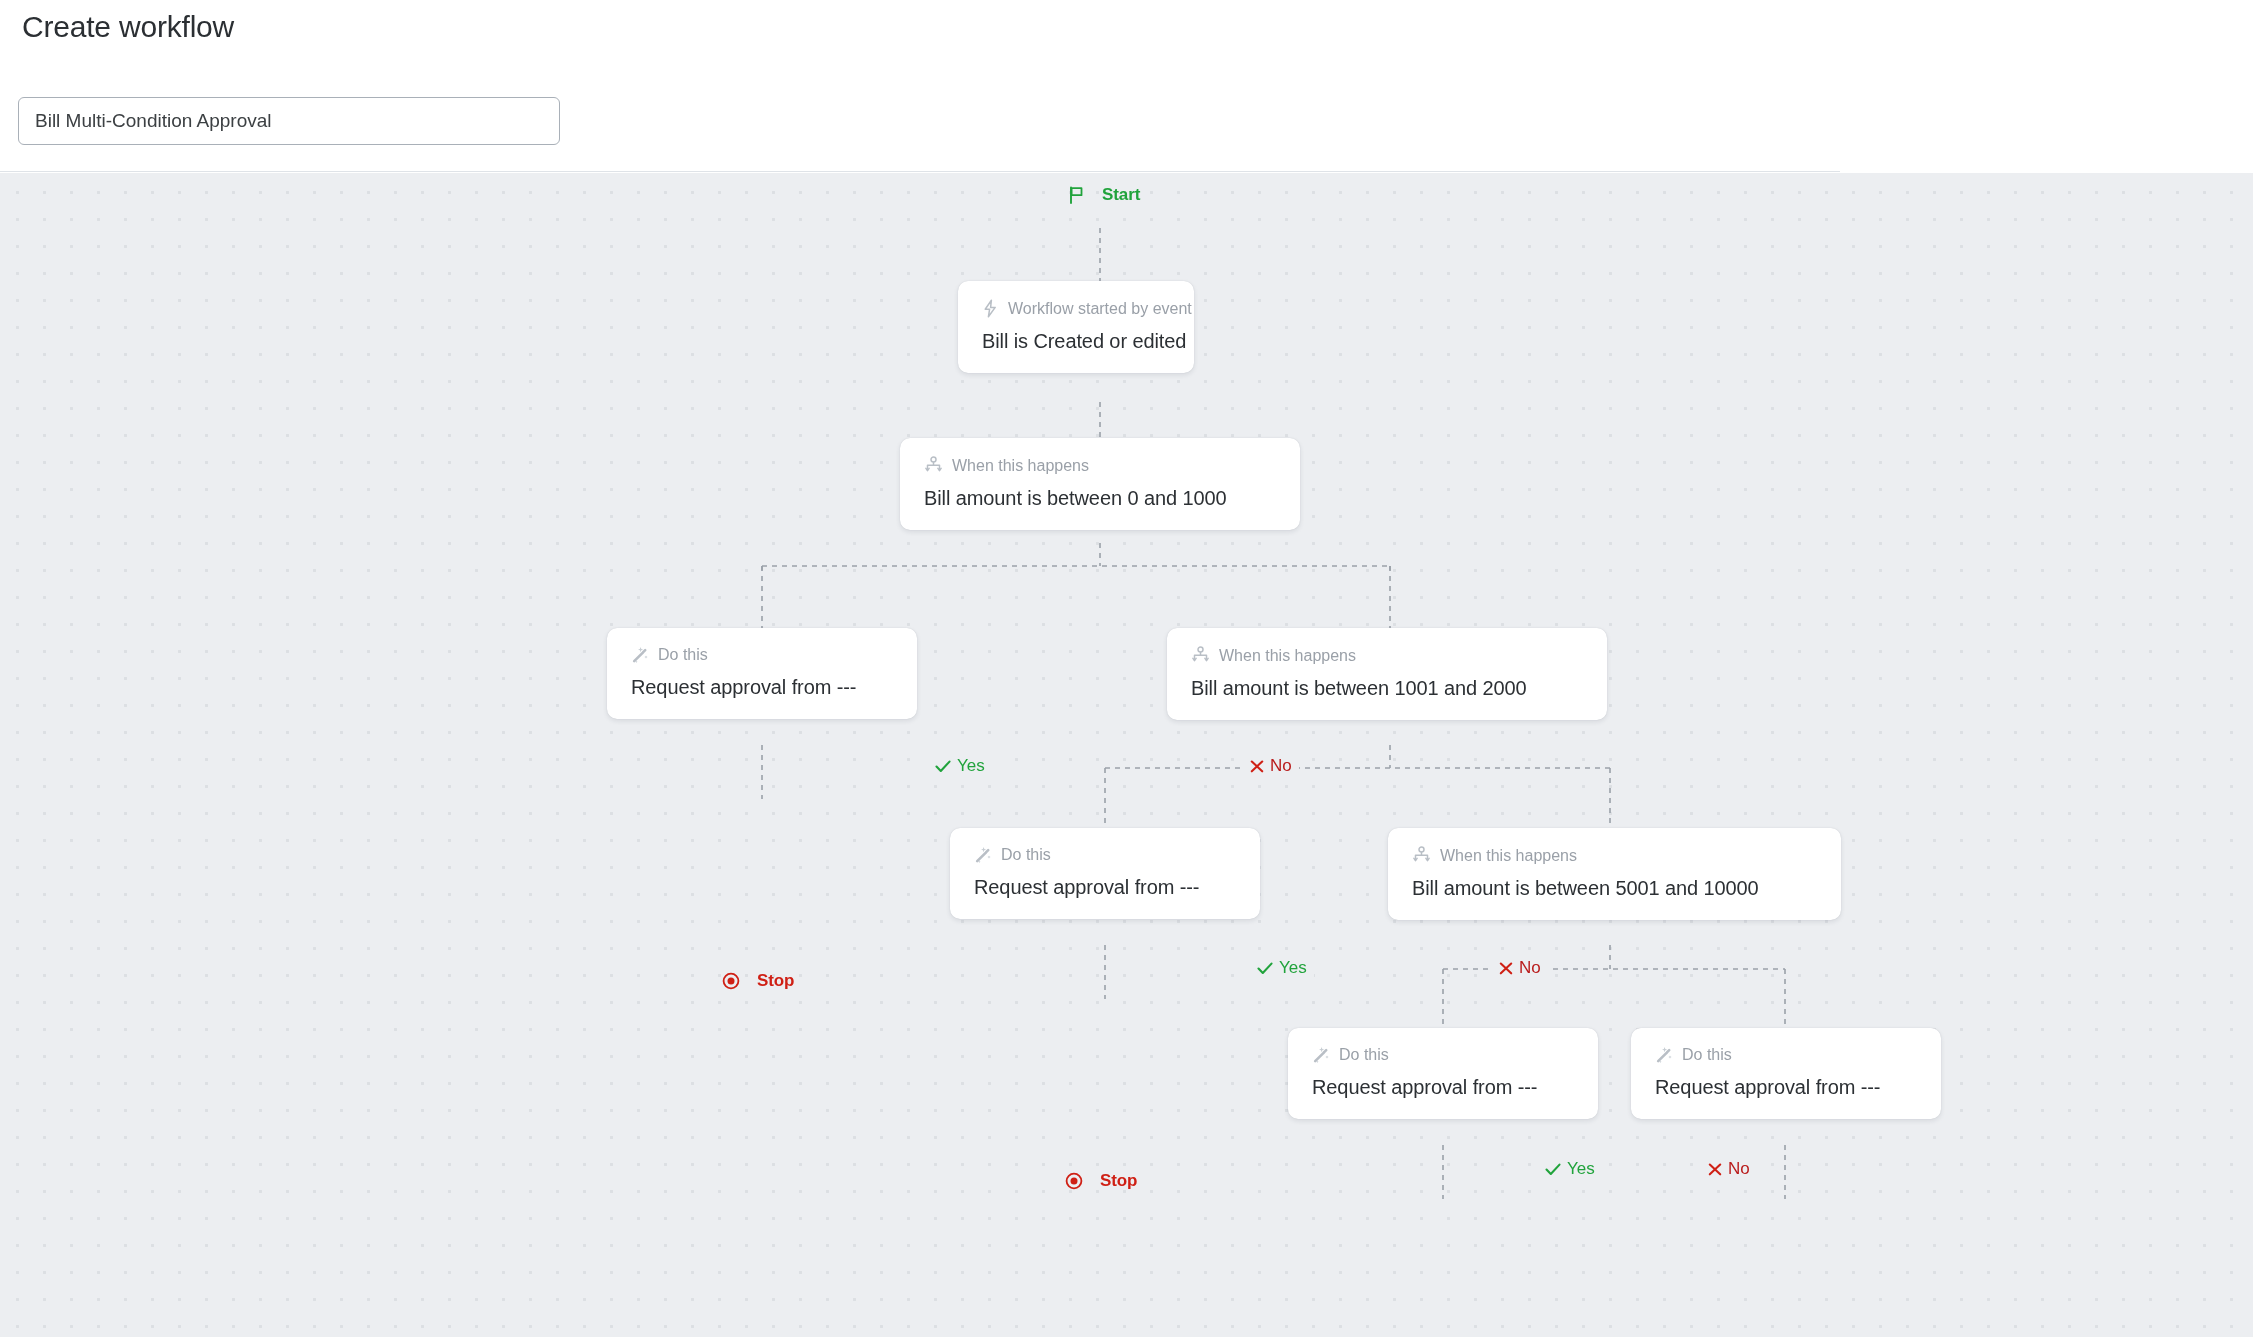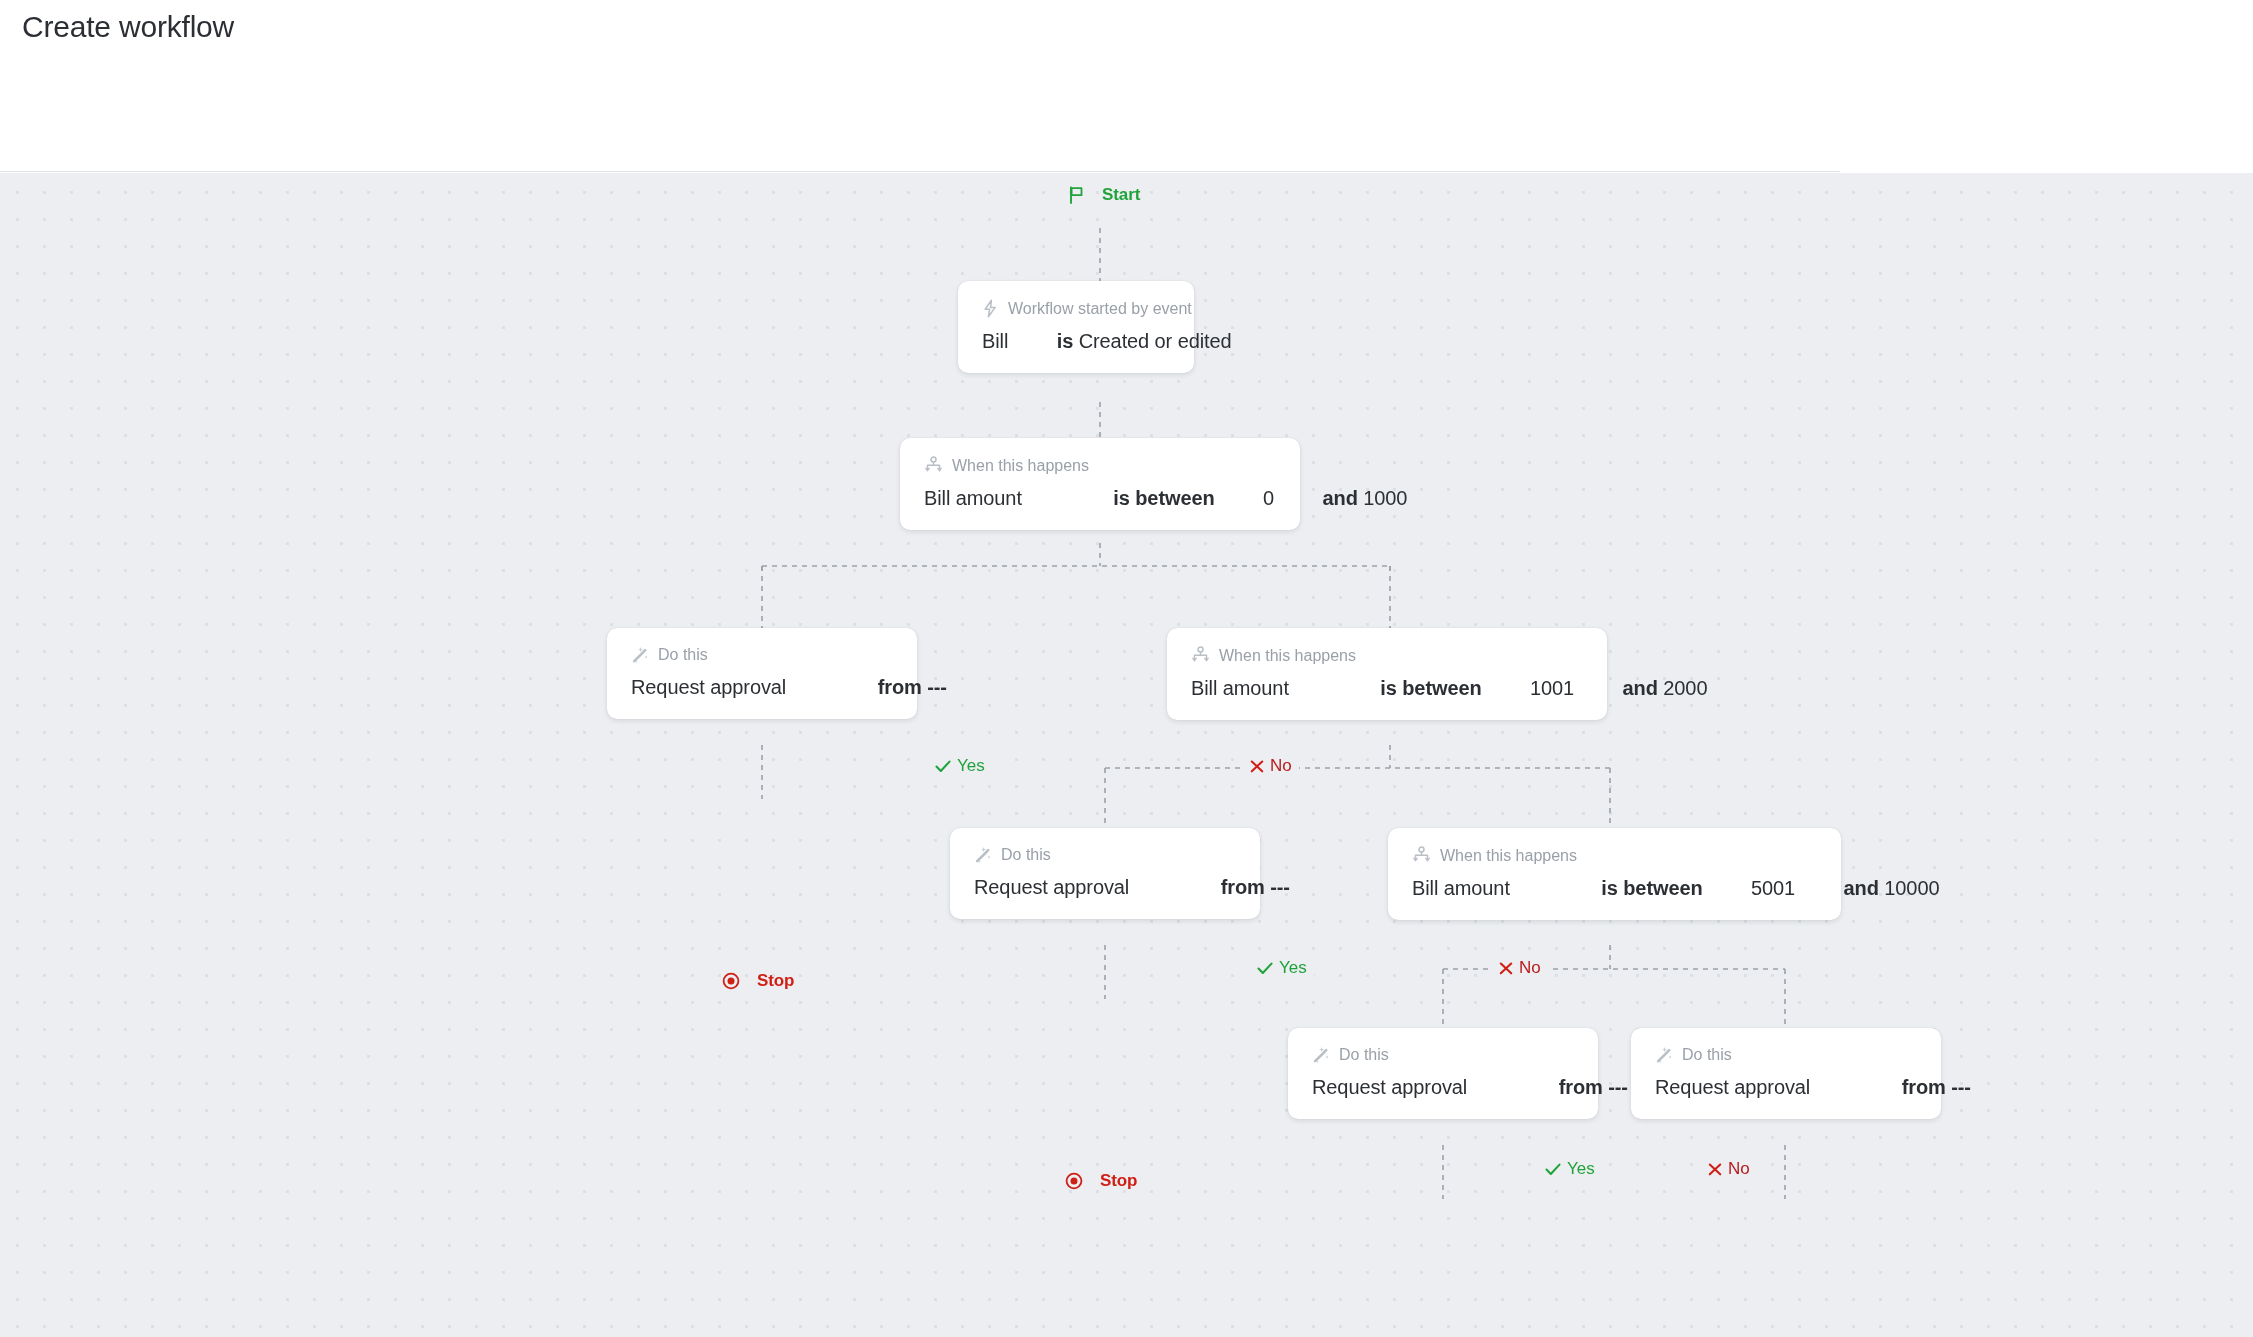--- a/index.html
+++ b/index.html
@@ -110,21 +110,21 @@
     white-space: nowrap;
   }
   .card-head svg { display: block; flex: 0 0 auto; }
   .card-body {
     font-size: 20px;
     color: #2c3034;
     white-space: nowrap;
     letter-spacing: -0.1px;
   }
   .card-body b { font-weight: 400; }
-  .card-body span.reg { font-weight: 700; padding-left: 43px; }
+  .card-body span.reg { font-weight: 400; }
 
   
   .branch-label {
     position: absolute;
     display: flex;
     align-items: center;
     gap: 6px;
     font-size: 17px;
     white-space: nowrap;
     background: #eceef1;
@@ -134,20 +134,21 @@
   }
   .branch-label.yes { color: #21a33c; }
   .branch-label.no  { color: #b91c1c; justify-content: flex-end; }
   .branch-label svg { display: block; }
 </style>
 </head>
 <body>
 
 <div class="header">
   <div class="page-title">Create workflow</div>
+  <input class="name-input" type="text" value="Bill Multi-Condition Approval" placeholder="Workflow name" style="">
 </div>
 
 <div class="canvas">
   <div class="flow">
 
     <svg class="conn-layer" width="2253" height="1164" viewBox="0 0 2253 1164">
       <g stroke="#9aa1a9" stroke-width="1.6" fill="none" stroke-dasharray="5,5">
 
         <path d="M1100,55 L1100,108"></path>
 

